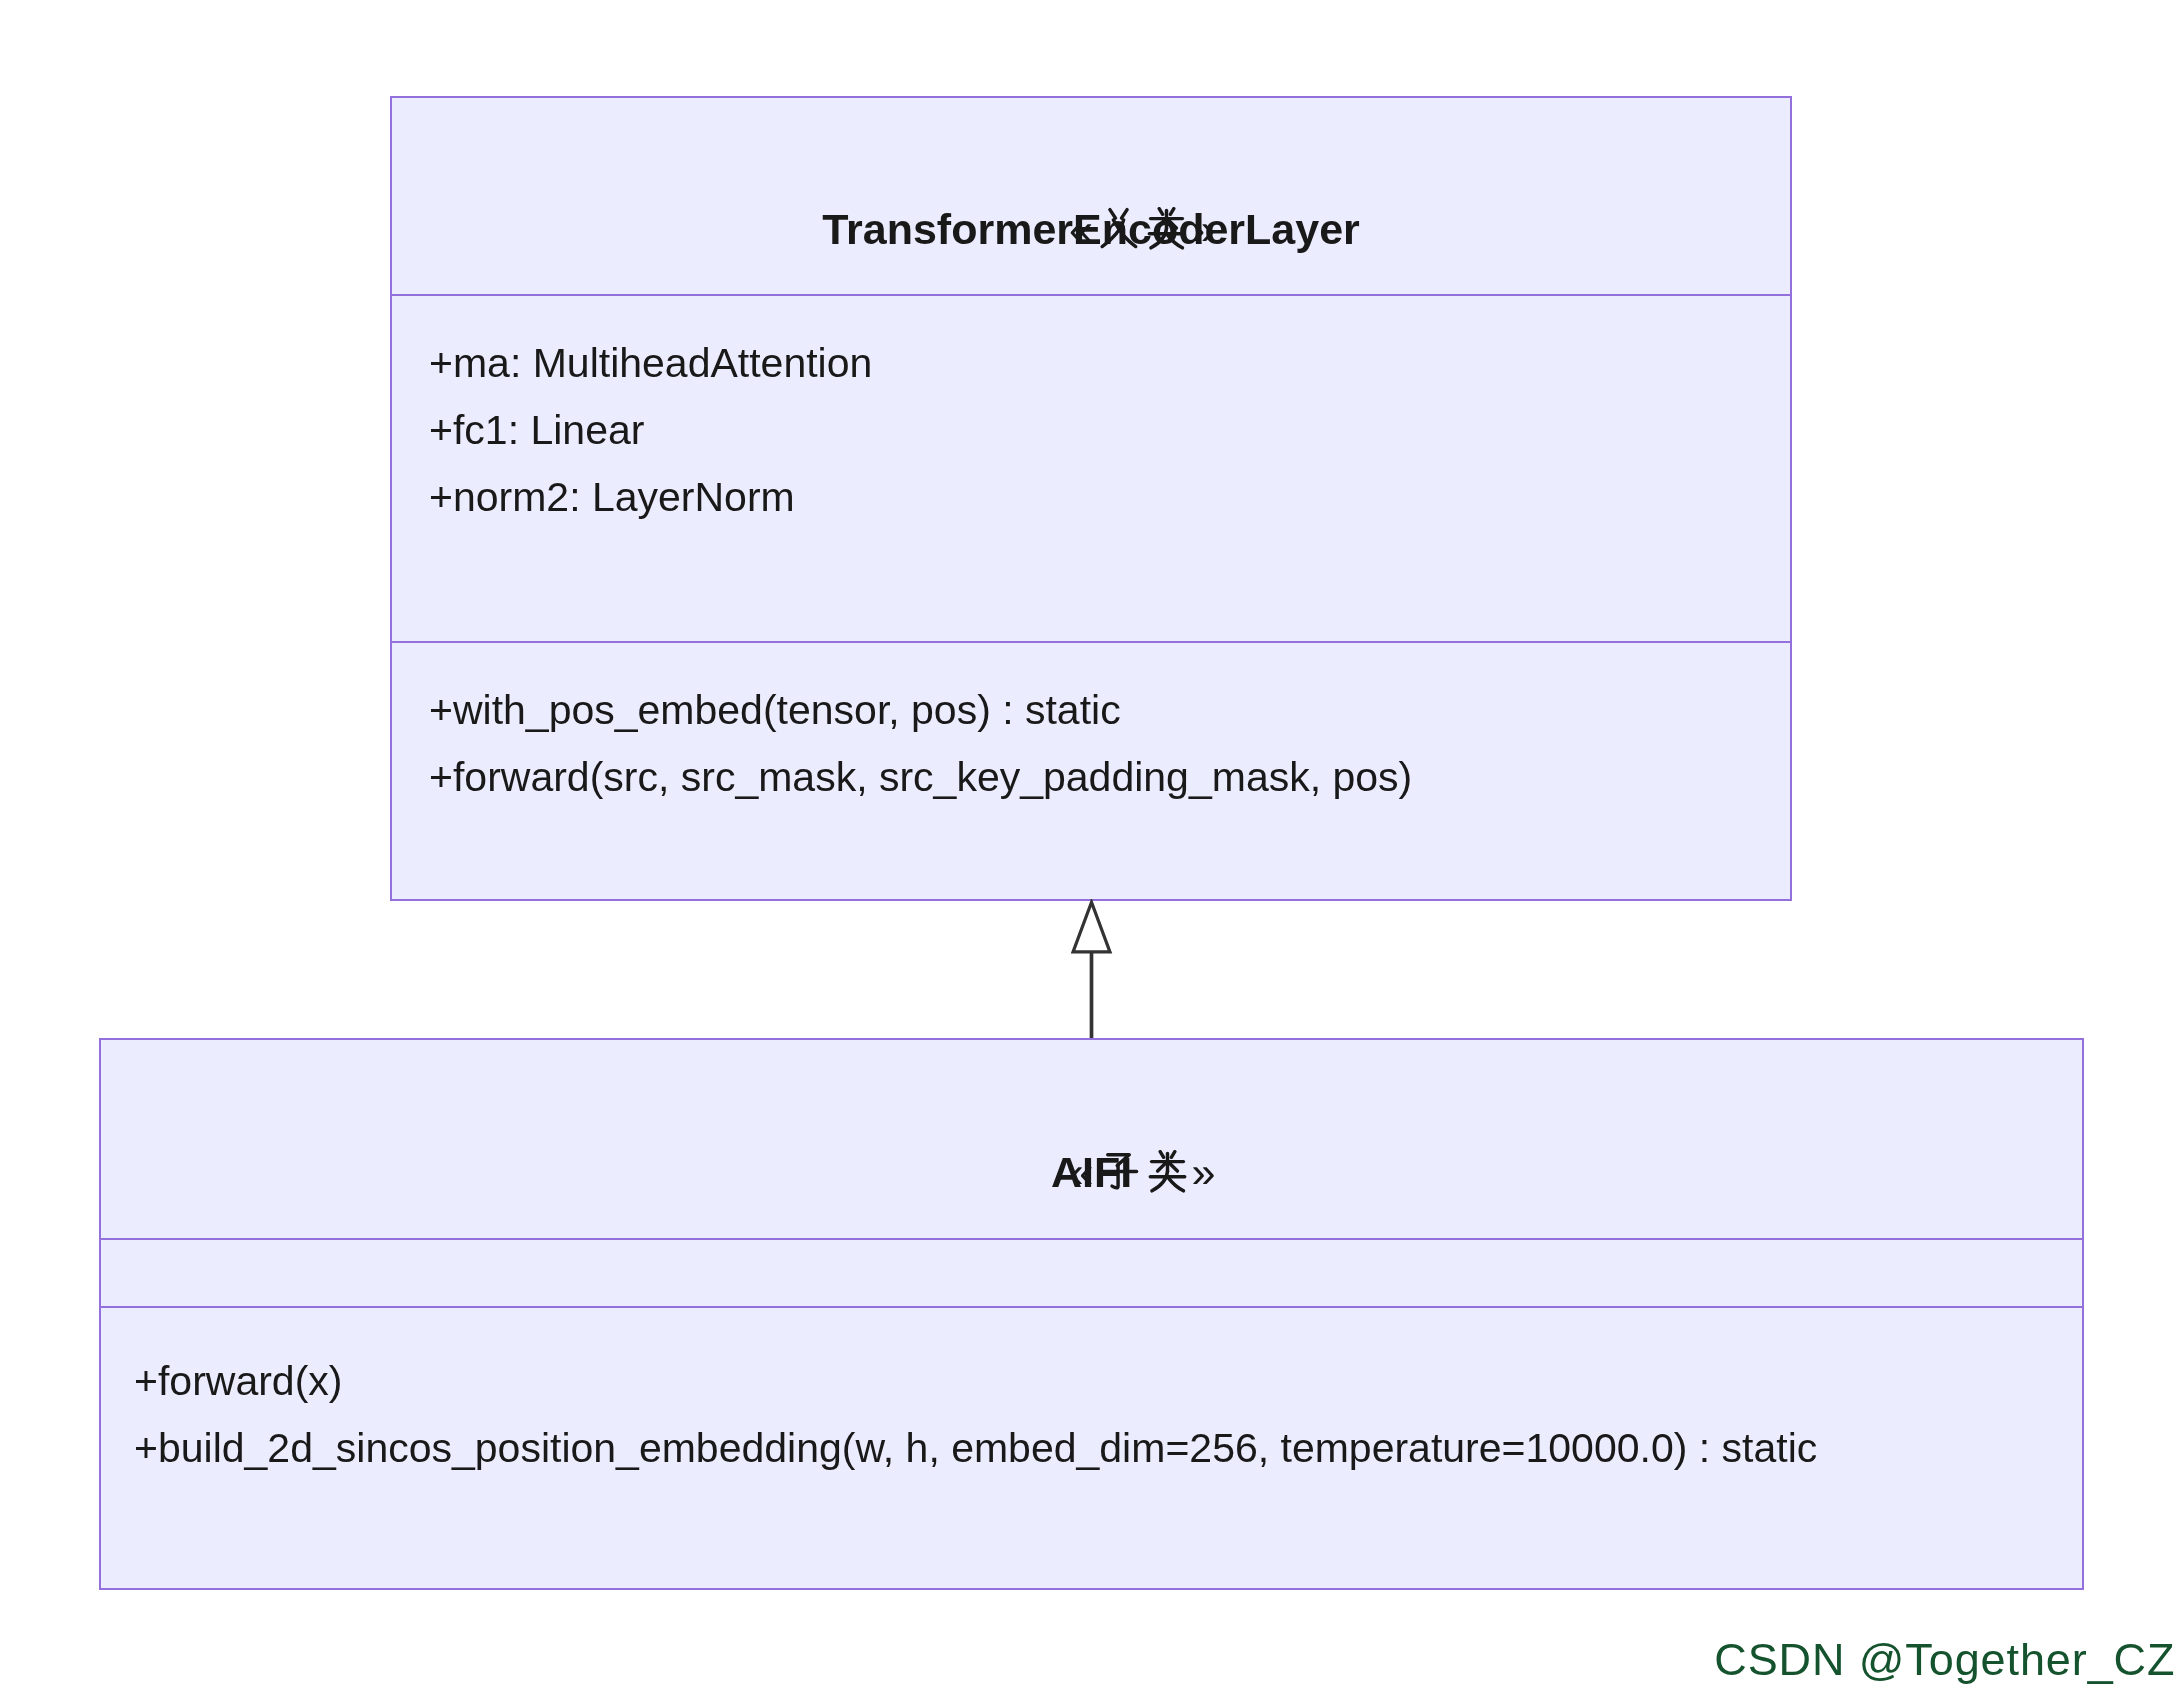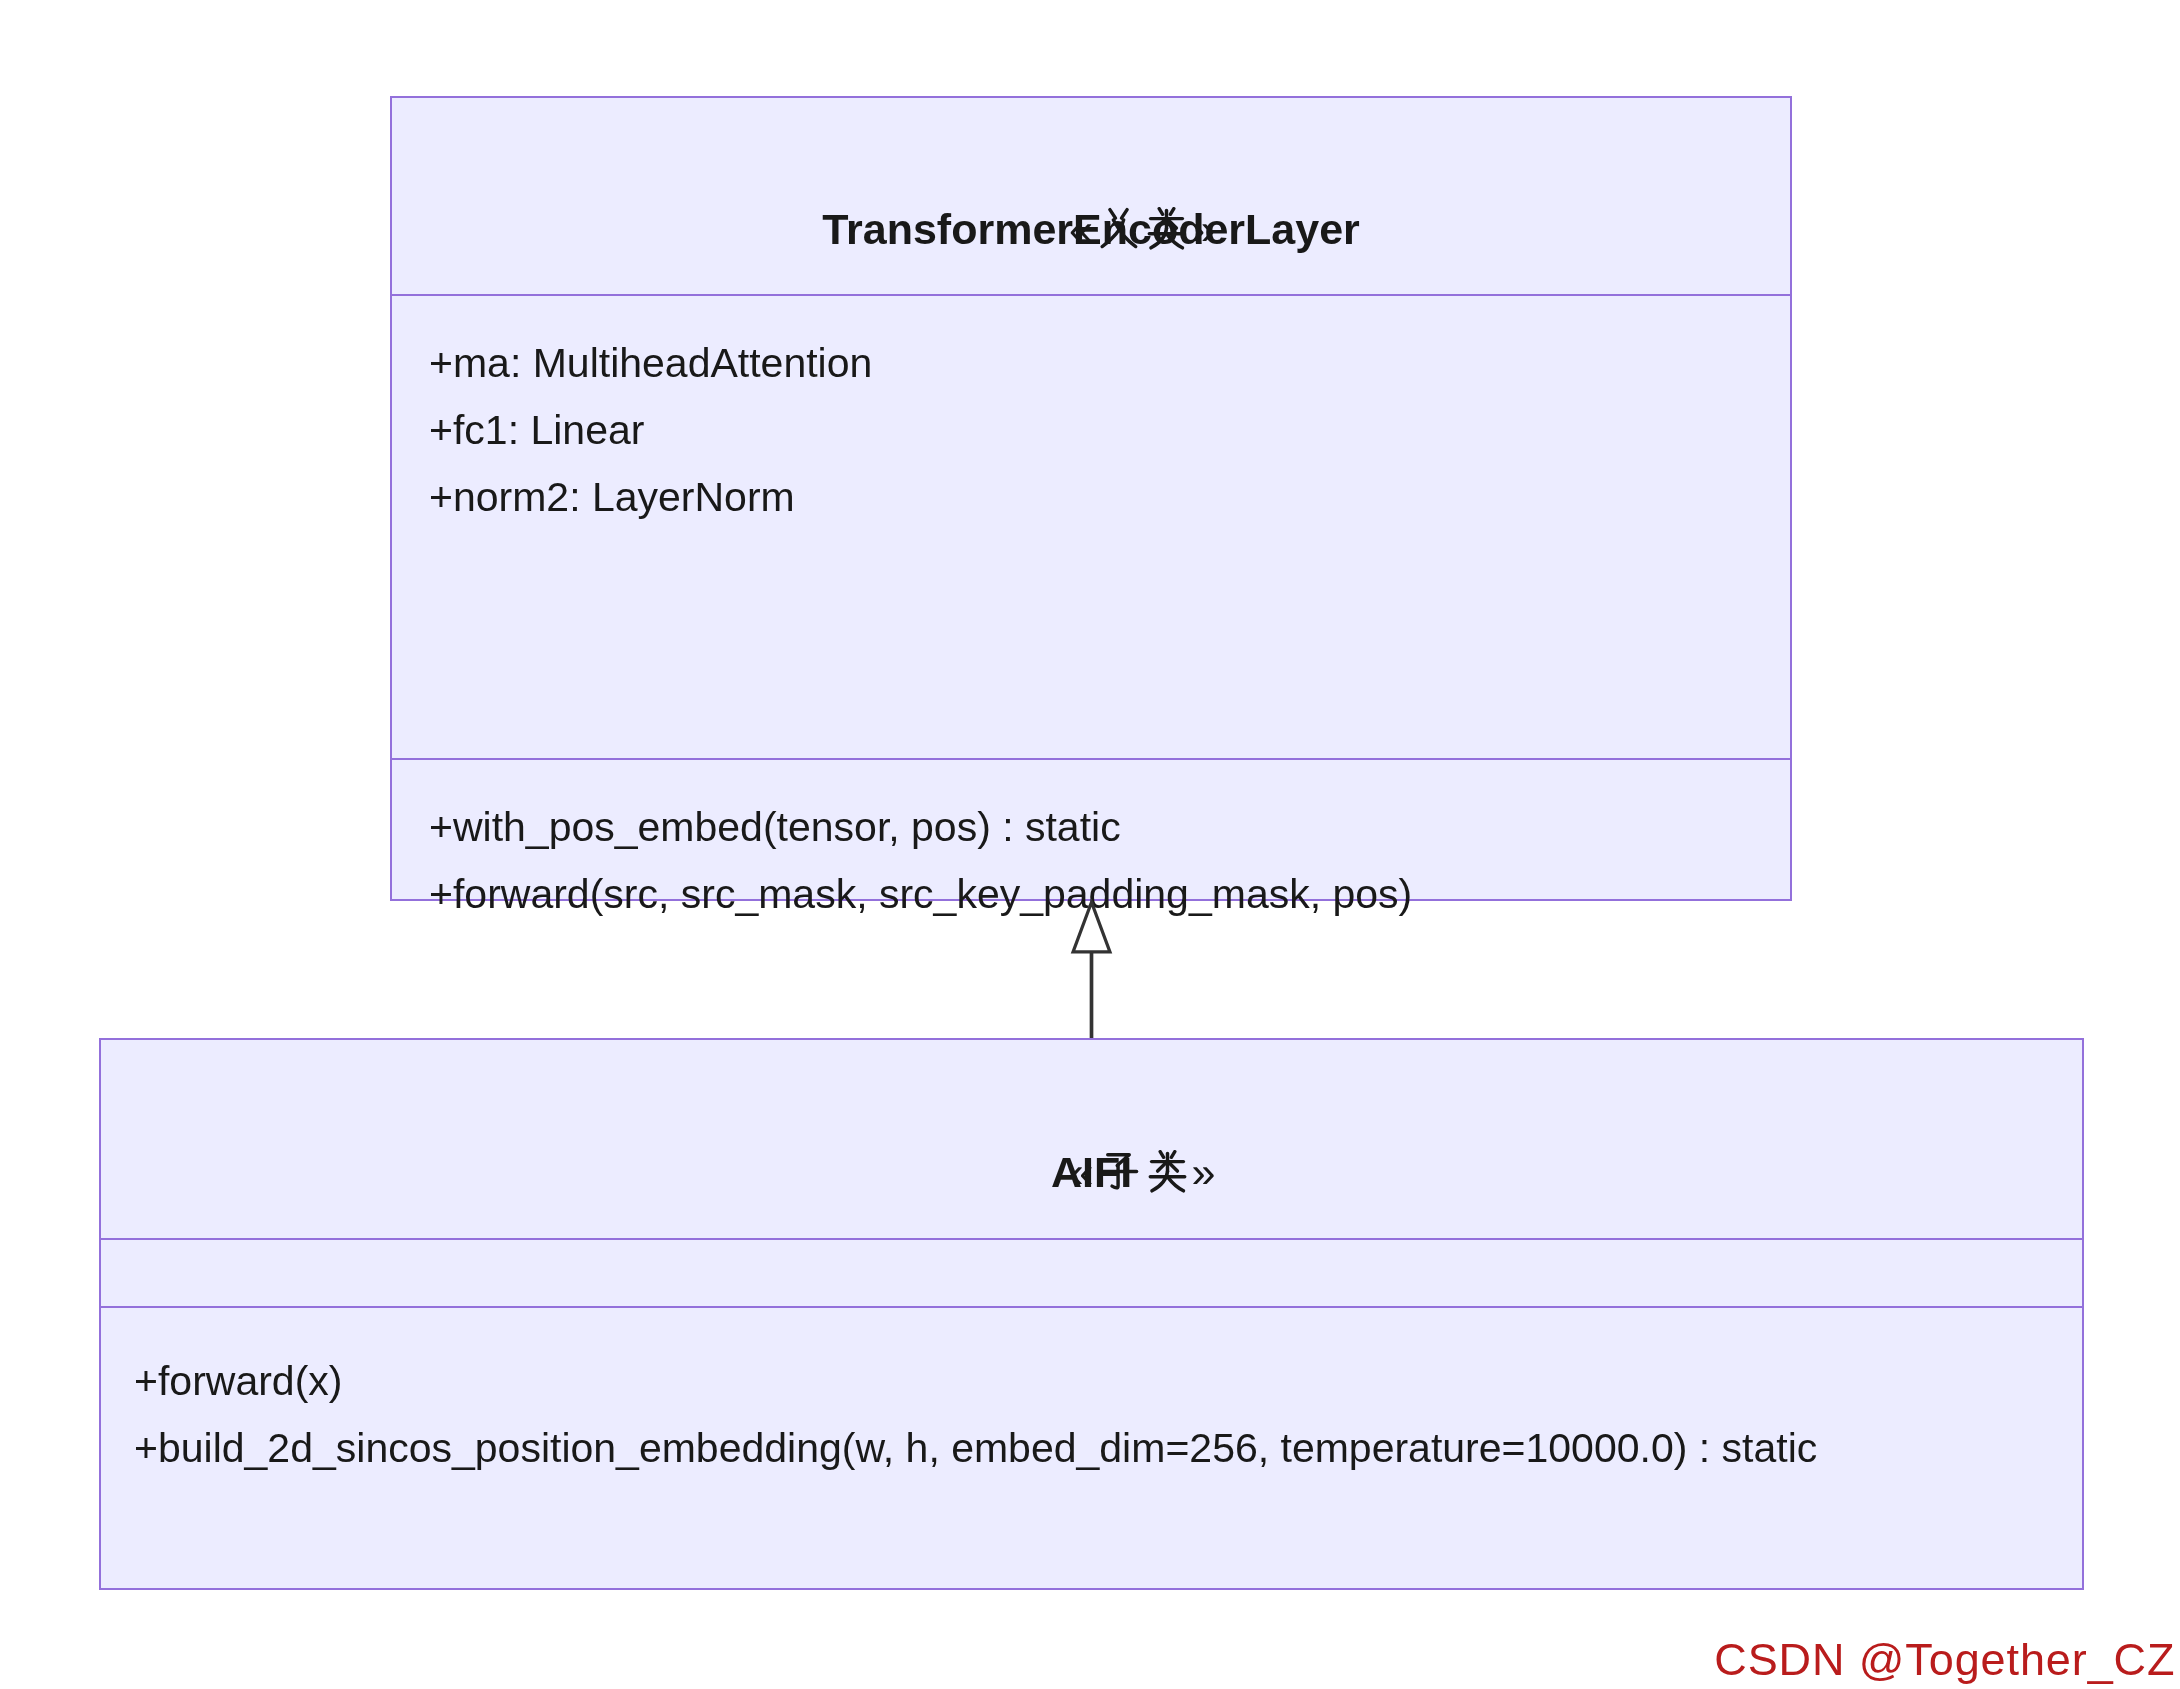--- a/index.html
+++ b/index.html
@@ -26,21 +26,21 @@
   .parent .compartment.title{height:196px;}
   .child .compartment.title{height:198px;}
   .title-line{height:67px;line-height:67px;white-space:pre;}
   .stereo{font-size:43px;font-weight:400;letter-spacing:0.9px;}
   .class-name{font-size:43px;font-weight:700;}
   .compartment.attrs,.compartment.methods{
     border-top:2.8px solid #9370DB;
     padding:34px 18.6px 0 37px;
     font-size:41px;
   }
-  .parent .compartment.attrs{height:464px;}
+  .parent .compartment.attrs{height:347px;}
   .parent .compartment.methods{height:180px;}
   .child .compartment.attrs{height:68px;padding:0;}
   .child .compartment.methods{height:284px;padding-top:40px;padding-left:33px;}
   .member-line{
     height:67px;line-height:67px;white-space:pre;
     text-align:left;
   }
   .member-line b{font-weight:700;}
   
   .arrow{position:absolute;left:1062px;top:899px;width:59px;height:141px;}
@@ -49,21 +49,21 @@
     width:43px;height:43px;
     margin:0 2.8px;
     vertical-align:-5.6px;
     stroke:currentColor;fill:none;
     stroke-width:8;stroke-linecap:round;stroke-linejoin:round;
   }
   .watermark{
     position:absolute;
     right:5.6px;top:1634px;
     font-size:45px;
-    color:#b91c1c;
+    color:#14532d;
     letter-spacing:0.9px;
     text-shadow:0.9px 0.9px 0 rgba(255,255,255,0.9);
     white-space:pre;
   }
   .defs-hidden{position:absolute;width:0;height:0;overflow:hidden;}
 </style>
 </head>
 <body>
 
 <svg class="defs-hidden" aria-hidden="true">

